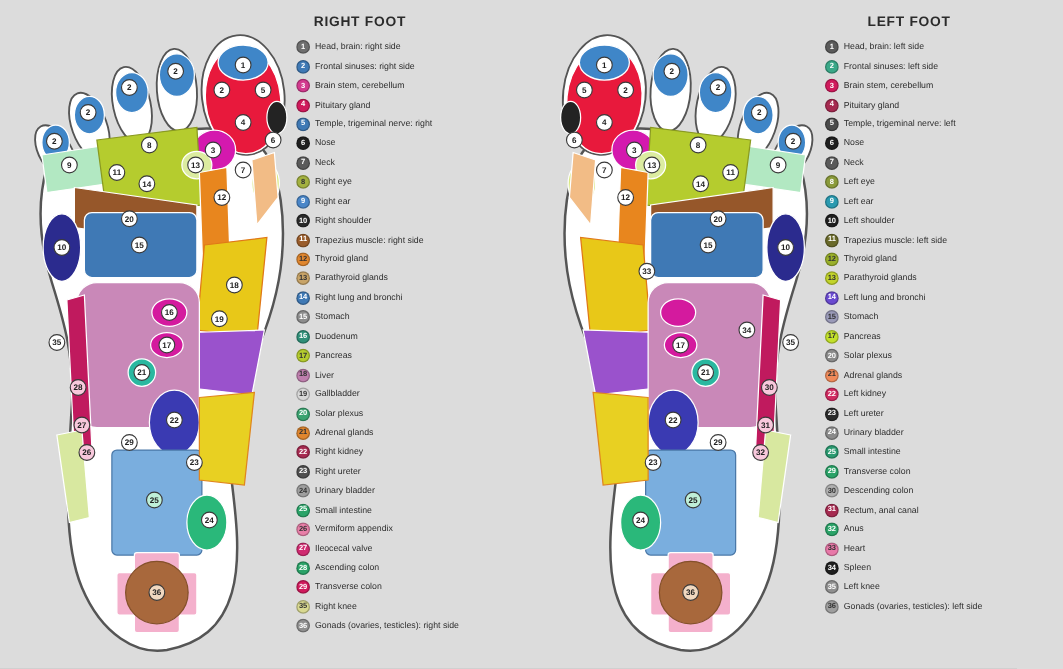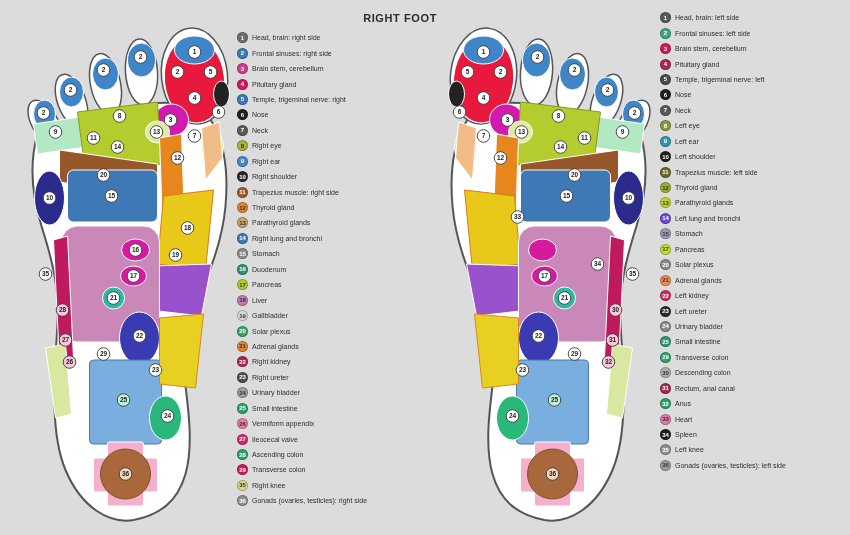--- a/index.html
+++ b/index.html
@@ -2,21 +2,21 @@
 <html><head>
 <meta charset="utf-8">
 <style>
   html,body{margin:0;padding:0;background:#bfbfbf;}
   .stage{position:relative;width:850px;height:535px;background:#dcdcdc;overflow:hidden;
          font-family:"Liberation Sans",sans-serif;}
   .foot-svg{position:absolute;top:12px;width:228px;height:512px;}
   #right-foot-svg{left:6px;}
   #left-foot-svg{left:444px;}
   .legend-panel{position:absolute;top:10px;}
-  #right-legend-panel{left:237px;width:200px;text-align:right;}
+  #right-legend-panel{left:237px;width:200px;}
   #left-legend-panel{left:660px;width:188px;}
   .legend-title{font-size:11px;font-weight:bold;color:#2b2b2b;letter-spacing:.6px;margin:2px 0 6px 0;}
   #right-legend-panel .legend-title{padding-left:14px;}
   #left-legend-panel .legend-title{padding-left:34px;}
   .legend-rows{display:flex;flex-direction:column;}
   .legend-row{display:flex;align-items:center;height:15.45px;}
   .swatch{width:11px;height:11px;border-radius:50%;flex:0 0 11px;
           display:flex;align-items:center;justify-content:center;
           font-size:6px;font-weight:bold;line-height:1;border:1px solid rgba(0,0,0,.25);box-sizing:border-box;}
   .legend-label{font-size:7px;color:#2e2e2e;padding-left:4px;white-space:nowrap;}
@@ -543,20 +543,21 @@
         <circle cx="187" cy="262" r="6.3" fill="#ffffff" stroke="#3a3a3a" stroke-width="0.9"></circle>
         <text x="187" y="264.4" text-anchor="middle" font-size="6.5" font-weight="bold" fill="#222">35</text>
       </g>
       <g>
         <circle cx="107" cy="462" r="6.3" fill="#f0d8c0" stroke="#3a3a3a" stroke-width="0.9"></circle>
         <text x="107" y="464.4" text-anchor="middle" font-size="6.5" font-weight="bold" fill="#222">36</text>
       </g>
     </svg>
 
   <div id="left-legend-panel" class="legend-panel">
+    <div class="legend-title">LEFT FOOT</div>
     <div class="legend-rows" id="left-legend-rows">
   <div class="legend-row">
     <span class="swatch" style="background: rgb(90, 90, 90); color: rgb(255, 255, 255);">1</span>
     <span class="legend-label">Head, brain: left side</span>
   </div>
 
   <div class="legend-row">
     <span class="swatch" style="background: rgb(58, 168, 136); color: rgb(255, 255, 255);">2</span>
     <span class="legend-label">Frontal sinuses: left side</span>
   </div>

